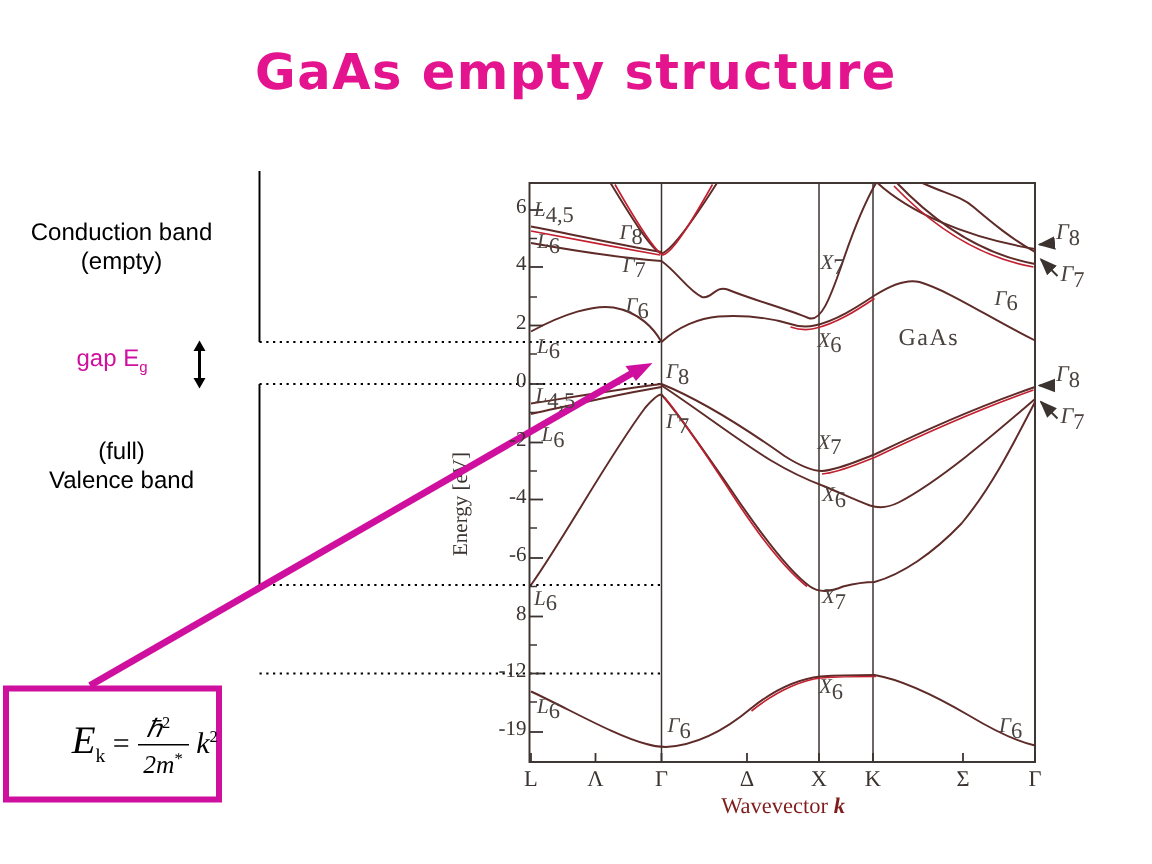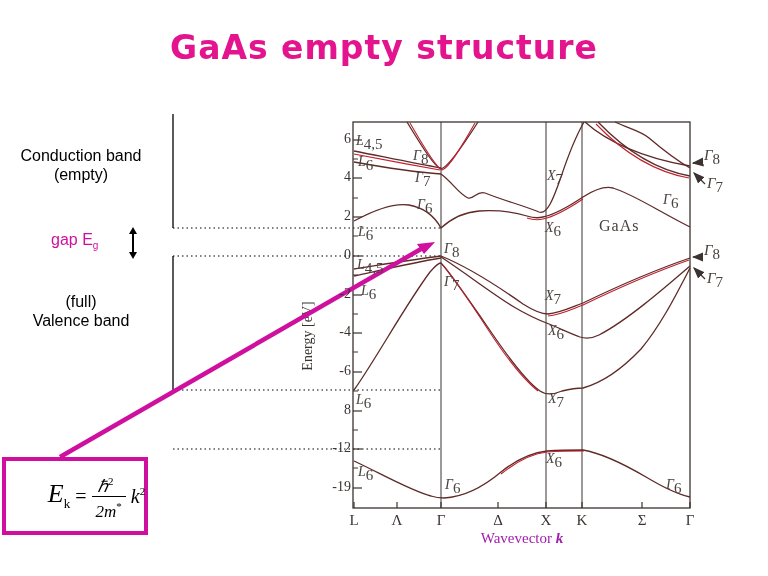--- a/index.html
+++ b/index.html
@@ -28,21 +28,21 @@
     white-space:nowrap;
   }
   .plabel sub,.callout sub{font-size:15px;font-style:normal;}
   .callout{font-size:15px;}
   #ylabel{left:263px;top:328px;width:90px;text-align:center;
     font-family:"Liberation Serif",serif;font-size:14px;color:#3b3330;
     transform:rotate(-90deg);}
   #material-label{left:599px;top:217px;font-family:"Liberation Serif",serif;
     font-size:16px;letter-spacing:1px;color:#4a423e;}
   #xlabel{left:427px;top:530px;width:190px;text-align:center;
-    font-family:"Liberation Serif",serif;font-size:15px;color:#a21caf;}
+    font-family:"Liberation Serif",serif;font-size:15px;color:#7f1d1d;}
   #xlabel i{font-weight:bold;}
   #formula-box{
     left:2px;top:457px;width:138px;height:70px;
     border:4px solid #cf0f9e;background:#fff;
     display:flex;align-items:center;justify-content:center;gap:5px;
     font-family:"Liberation Serif",serif;color:#000;
   }
   .f-E{font-size:26px;margin-left:43px;}
   .f-E sub{font-size:13px;}
   .f-eq{font-size:20px;}

